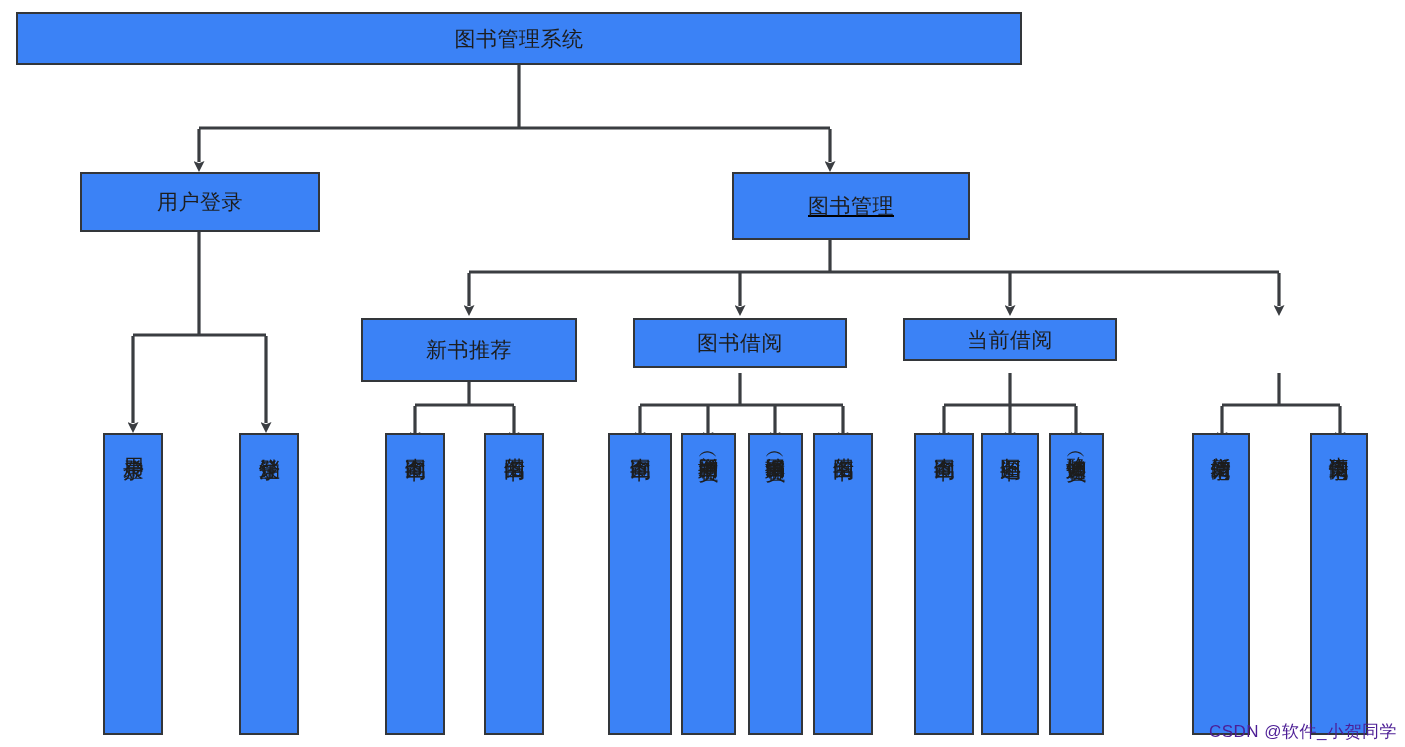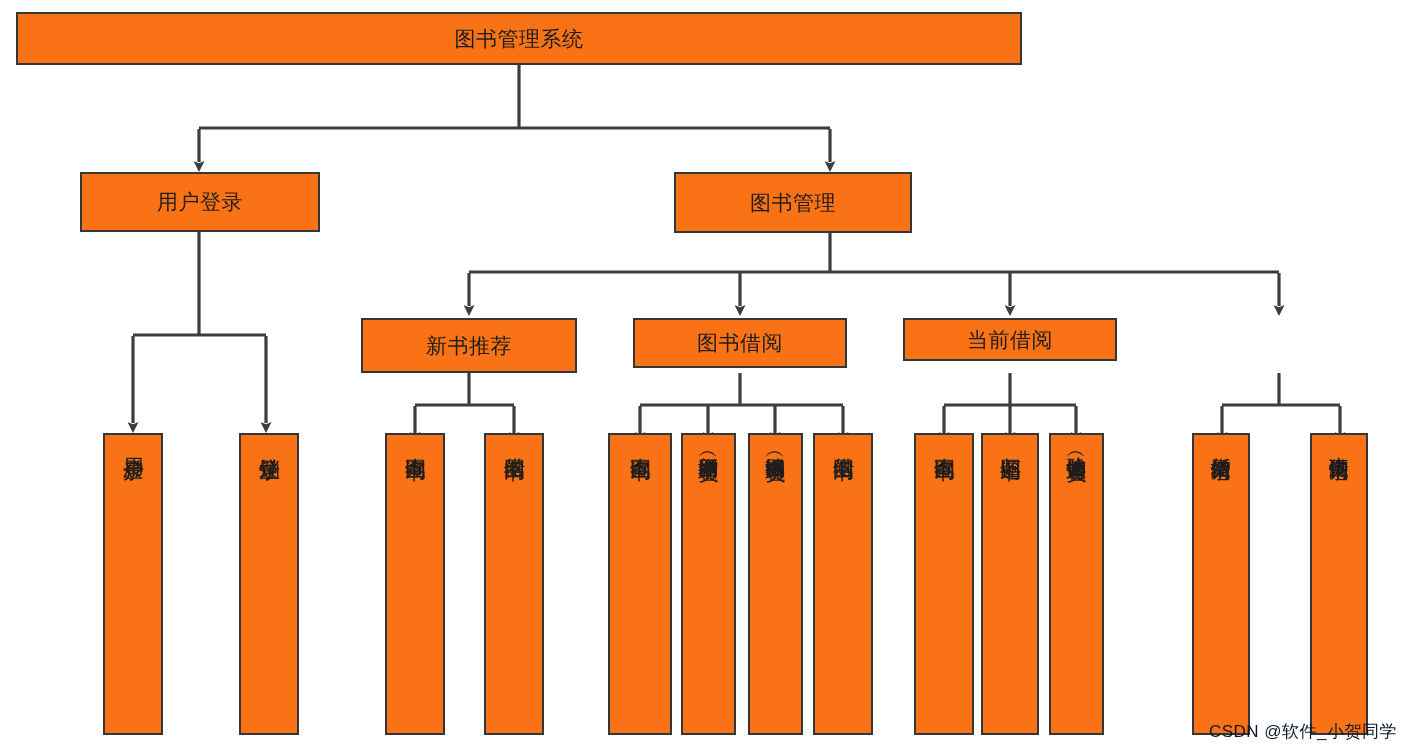--- a/index.html
+++ b/index.html
@@ -25,21 +25,21 @@
     position: absolute;
     top: 0;
     left: 0;
     width: 1405px;
     height: 747px;
     pointer-events: none;
   }
   .node-box {
     position: absolute;
     box-sizing: border-box;
-    background: #f97316;
+    background: #3b82f6;
     border: 2px solid #33363a;
     display: flex;
     align-items: center;
     justify-content: center;
     overflow: hidden;
   }
   .node-box.horizontal .node-label {
     writing-mode: horizontal-tb;
     font-size: 21px;
     line-height: 1.2;
@@ -63,21 +63,21 @@
   }
   .node-box.vertical.tall-text .node-label {
     font-size: 20px;
     line-height: 1.22;
   }
   #watermark {
     position: absolute;
     right: 8px;
     bottom: 4px;
     font-size: 17px;
-    color: #0f172a;
+    color: #4c1d95;
     letter-spacing: 0.5px;
     white-space: nowrap;
     user-select: none;
   }
 </style>
 </head>
 <body>
 
 <div id="diagram-root">
 
@@ -134,25 +134,25 @@
   </svg>
 
   <div class="node-box horizontal" style="left:16px; top:12px; width:1006px; height:53px;">
     <span class="node-label">图书管理系统</span>
   </div>
 
   <div class="node-box horizontal" style="left:80px; top:172px; width:240px; height:60px;">
     <span class="node-label">用户登录</span>
   </div>
 
-  <div class="node-box horizontal" style="left:674px; top:172px; width:238px; height:61px;">
+  <div class="node-box horizontal" style="left:732px; top:172px; width:238px; height:68px;text-decoration:underline;">
     <span class="node-label">图书管理</span>
   </div>
 
-  <div class="node-box horizontal" style="left:361px; top:318px; width:216px; height:55px;">
+  <div class="node-box horizontal" style="left:361px; top:318px; width:216px; height:64px;">
     <span class="node-label">新书推荐</span>
   </div>
 
   <div class="node-box horizontal" style="left:633px; top:318px; width:214px; height:50px;">
     <span class="node-label">图书借阅</span>
   </div>
 
   <div class="node-box horizontal" style="left:903px; top:318px; width:214px; height:43px;">
     <span class="node-label">当前借阅</span>
   </div>

